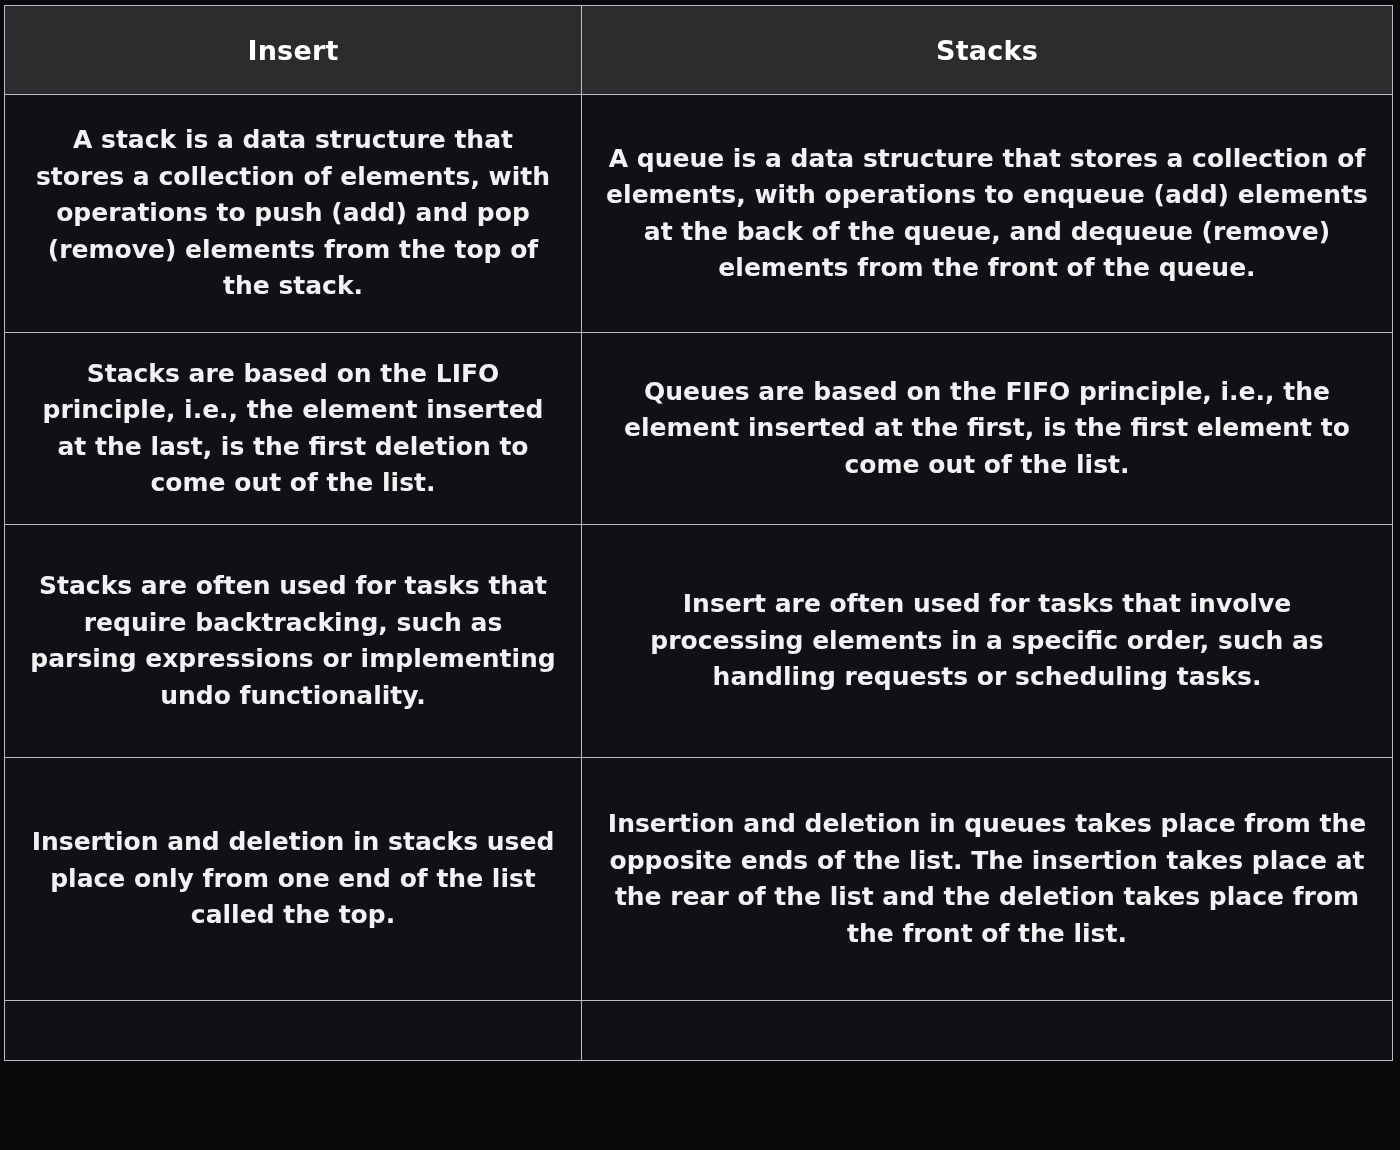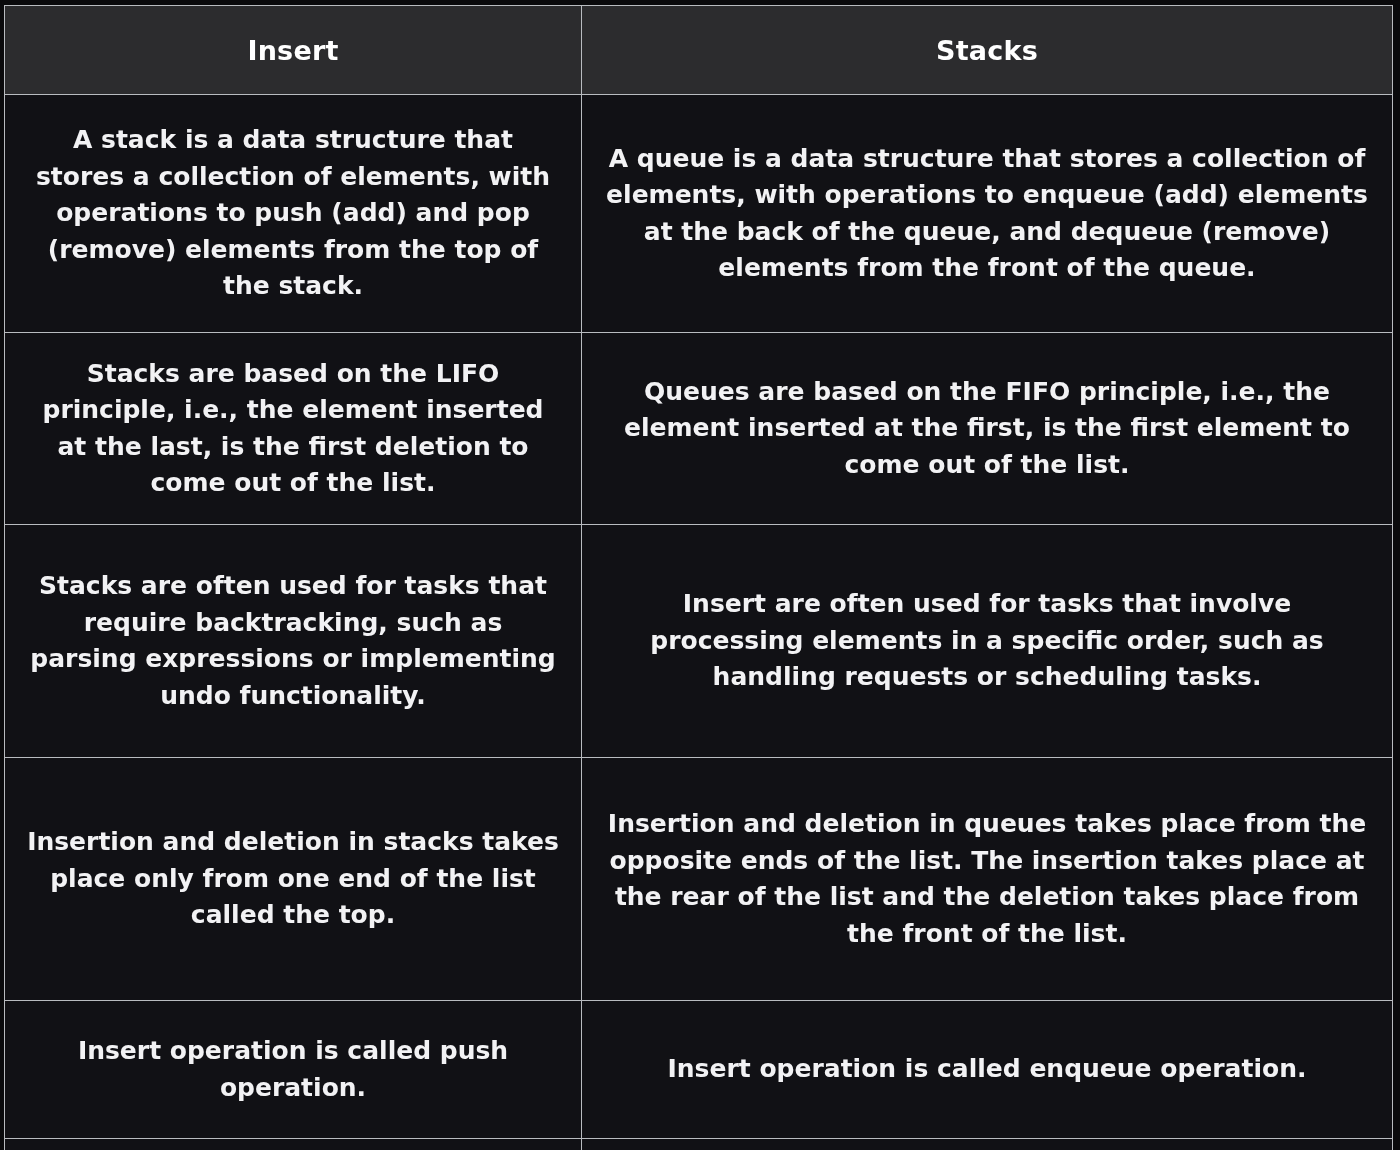--- a/index.html
+++ b/index.html
@@ -91,26 +91,22 @@
       </tr>
       <tr class="row-h-192">
         <td>Stacks are based on the LIFO principle, i.e., the element inserted at the last, is the first deletion to come out of the list.</td>
         <td>Queues are based on the FIFO principle, i.e., the element inserted at the first, is the first element to come out of the list.</td>
       </tr>
       <tr class="row-h-233">
         <td>Stacks are often used for tasks that require backtracking, such as parsing expressions or implementing undo functionality.</td>
         <td>Insert are often used for tasks that involve processing elements in a specific order, such as handling requests or scheduling tasks.</td>
       </tr>
       <tr class="row-h-243">
-        <td>Insertion and deletion in stacks takes place only from one end of the list called the top.</td>
+        <td>Insertion and deletion in stacks used place only from one end of the list called the top.</td>
         <td>Insertion and deletion in queues takes place from the opposite ends of the list. The insertion takes place at the rear of the list and the deletion takes place from the front of the list.</td>
-      </tr>
-      <tr class="row-h-138">
-        <td>Insert operation is called push operation.</td>
-        <td>Insert operation is called enqueue operation.</td>
       </tr>
       <tr class="row-h-cut">
         <td></td>
         <td></td>
       </tr>
     </tbody>
   </table>
 </div>
 
 </body></html>

